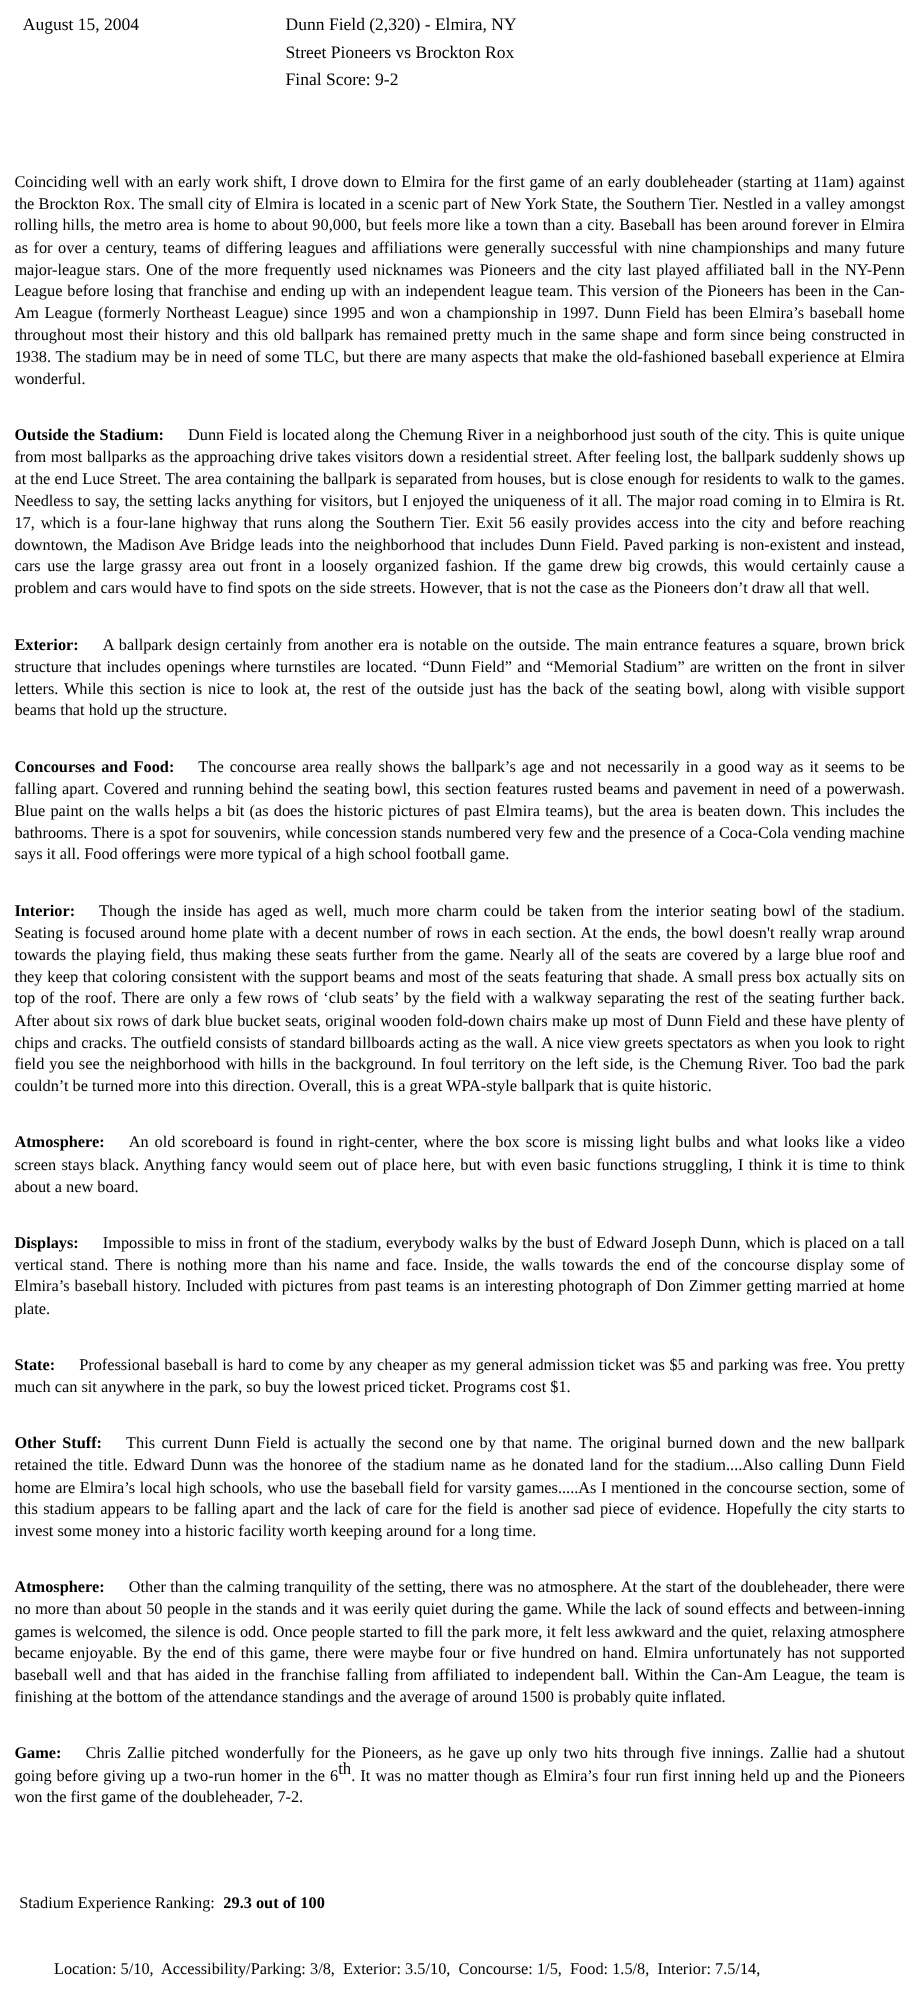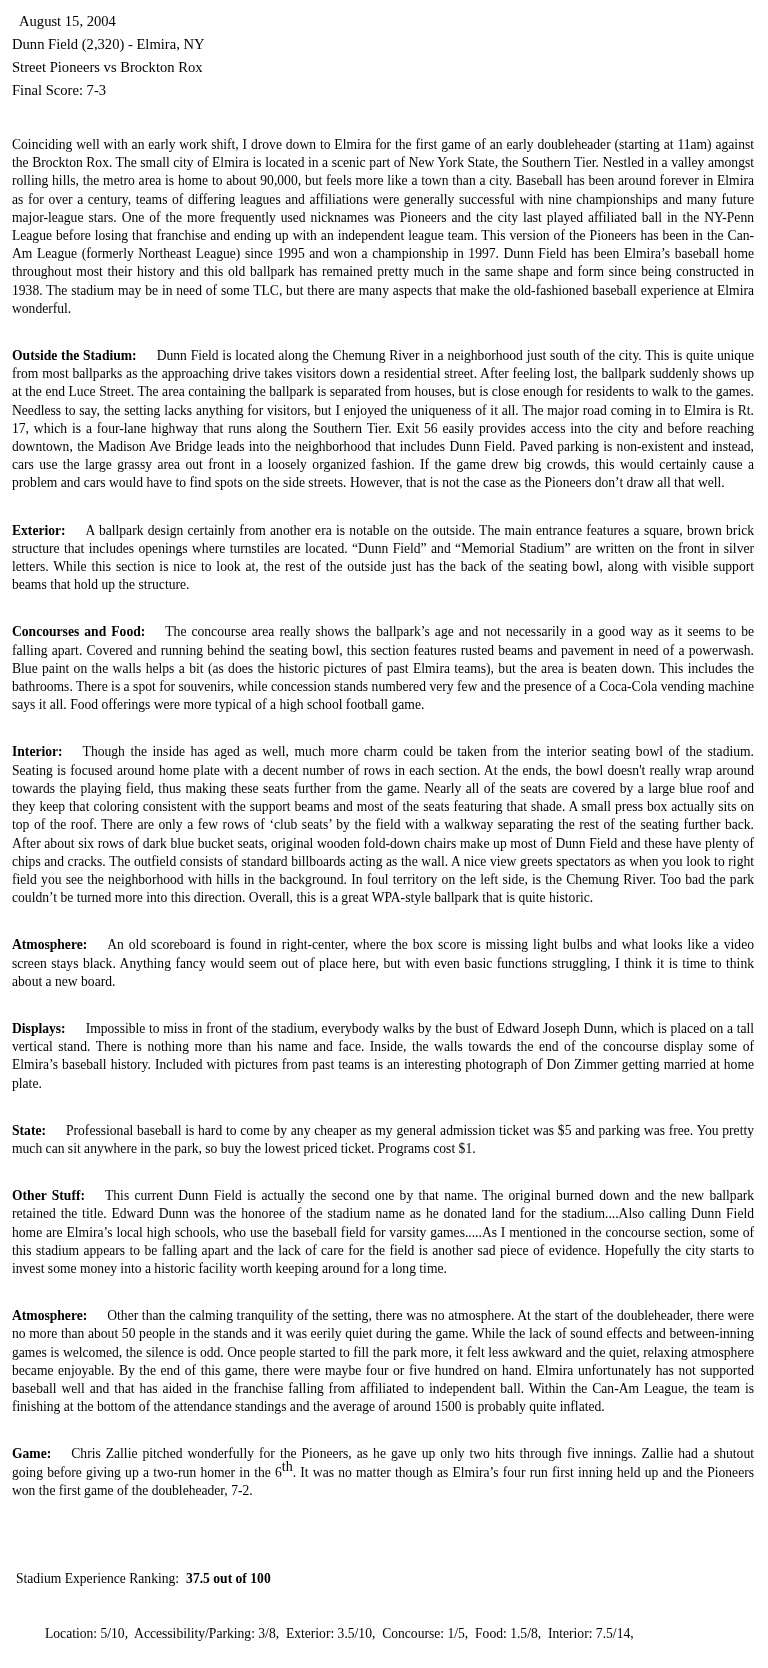--- a/index.html
+++ b/index.html
@@ -7,22 +7,21 @@
     width: 768px; height: 1668px; overflow: hidden;
     color: #000000;
     font-family: "Liberation Serif", serif;
     font-size: 13.6px;
   }
   .page { padding: 10px 14px 0 12px; }
   .doc-header {
     display: flex;
     line-height: 23px;
     font-size: 14.6px;
-    margin-bottom: 34px;
-    flex-direction: column;
+    margin-bottom: 64px;
   }
   .doc-header .date-col {
     width: 226px;
     box-sizing: border-box;
     padding-left: 7px;
     flex: 0 0 auto;
   }
   .para {
     text-align: justify;
     line-height: 18.2px;
@@ -45,21 +44,21 @@
 </head>
 <body>
 
 <div class="page">
 
   <div class="doc-header">
     <div class="date-col">August 15, 2004</div>
     <div class="title-col">
       <div>Dunn Field (2,320) - Elmira, NY</div>
       <div>Street Pioneers vs Brockton Rox</div>
-      <div>Final Score: 7-3</div>
+      <div>Final Score: 9-2</div>
     </div>
   </div>
 
   <p class="para">Coinciding well with an early work shift, I drove down to Elmira for the first game of an early doubleheader (starting at 11am) against the Brockton Rox. The small city of Elmira is located in a scenic part of New York State, the Southern Tier. Nestled in a valley amongst rolling hills, the metro area is home to about 90,000, but feels more like a town than a city. Baseball has been around forever in Elmira as for over a century, teams of differing leagues and affiliations were generally successful with nine championships and many future major-league stars. One of the more frequently used nicknames was Pioneers and the city last played affiliated ball in the NY-Penn League before losing that franchise and ending up with an independent league team. This version of the Pioneers has been in the Can-Am League (formerly Northeast League) since 1995 and won a championship in 1997. Dunn Field has been Elmira’s baseball home throughout most their history and this old ballpark has remained pretty much in the same shape and form since being constructed in 1938. The stadium may be in need of some TLC, but there are many aspects that make the old-fashioned baseball experience at Elmira wonderful.</p>
 
   <p class="para"><span class="run-in-heading">Outside the Stadium:</span><span>Dunn Field is located along the Chemung River in a neighborhood just south of the city. This is quite unique from most ballparks as the approaching drive takes visitors down a residential street. After feeling lost, the ballpark suddenly shows up at the end Luce Street. The area containing the ballpark is separated from houses, but is close enough for residents to walk to the games. Needless to say, the setting lacks anything for visitors, but I enjoyed the uniqueness of it all. The major road coming in to Elmira is Rt. 17, which is a four-lane highway that runs along the Southern Tier. Exit 56 easily provides access into the city and before reaching downtown, the Madison Ave Bridge leads into the neighborhood that includes Dunn Field. Paved parking is non-existent and instead, cars use the large grassy area out front in a loosely organized fashion. If the game drew big crowds, this would certainly cause a problem and cars would have to find spots on the side streets. However, that is not the case as the Pioneers don’t draw all that well.</span></p>
 
   <p class="para"><span class="run-in-heading">Exterior:</span><span>A ballpark design certainly from another era is notable on the outside. The main entrance features a square, brown brick structure that includes openings where turnstiles are located. “Dunn Field” and “Memorial Stadium” are written on the front in silver letters. While this section is nice to look at, the rest of the outside just has the back of the seating bowl, along with visible support beams that hold up the structure.</span></p>
 
   <p class="para"><span class="run-in-heading">Concourses and Food:</span><span>The concourse area really shows the ballpark’s age and not necessarily in a good way as it seems to be falling apart. Covered and running behind the seating bowl, this section features rusted beams and pavement in need of a powerwash. Blue paint on the walls helps a bit (as does the historic pictures of past Elmira teams), but the area is beaten down. This includes the bathrooms. There is a spot for souvenirs, while concession stands numbered very few and the presence of a Coca-Cola vending machine says it all. Food offerings were more typical of a high school football game.</span></p>
@@ -72,18 +71,18 @@
 
   <p class="para"><span class="run-in-heading">State:</span><span>Professional baseball is hard to come by any cheaper as my general admission ticket was $5 and parking was free. You pretty much can sit anywhere in the park, so buy the lowest priced ticket. Programs cost $1.</span></p>
 
   <p class="para"><span class="run-in-heading">Other Stuff:</span><span>This current Dunn Field is actually the second one by that name. The original burned down and the new ballpark retained the title. Edward Dunn was the honoree of the stadium name as he donated land for the stadium....Also calling Dunn Field home are Elmira’s local high schools, who use the baseball field for varsity games.....As I mentioned in the concourse section, some of this stadium appears to be falling apart and the lack of care for the field is another sad piece of evidence. Hopefully the city starts to invest some money into a historic facility worth keeping around for a long time.</span></p>
 
   <p class="para"><span class="run-in-heading">Atmosphere:</span><span>Other than the calming tranquility of the setting, there was no atmosphere. At the start of the doubleheader, there were no more than about 50 people in the stands and it was eerily quiet during the game. While the lack of sound effects and between-inning games is welcomed, the silence is odd. Once people started to fill the park more, it felt less awkward and the quiet, relaxing atmosphere became enjoyable. By the end of this game, there were maybe four or five hundred on hand. Elmira unfortunately has not supported baseball well and that has aided in the franchise falling from affiliated to independent ball. Within the Can-Am League, the team is finishing at the bottom of the attendance standings and the average of around 1500 is probably quite inflated.</span></p>
 
   <p class="para"><span class="run-in-heading">Game:</span><span>Chris Zallie pitched wonderfully for the Pioneers, as he gave up only two hits through five innings. Zallie had a shutout going before giving up a two-run homer in the 6</span><sup class="ordinal">th</sup><span>. It was no matter though as Elmira’s four run first inning held up and the Pioneers won the first game of the doubleheader, 7-2.</span></p>
 
   <div class="ranking">
-    <div><span>Stadium Experience Ranking:</span><span class="score">37.5 out of 100</span></div>
+    <div><span>Stadium Experience Ranking:</span><span class="score">29.3 out of 100</span></div>
     <div class="detail">Location: 5/10,  Accessibility/Parking: 3/8,  Exterior: 3.5/10,  Concourse: 1/5,  Food: 1.5/8,  Interior: 7.5/14,</div>
     
   </div>
 
 </div>
 
 </body></html>

